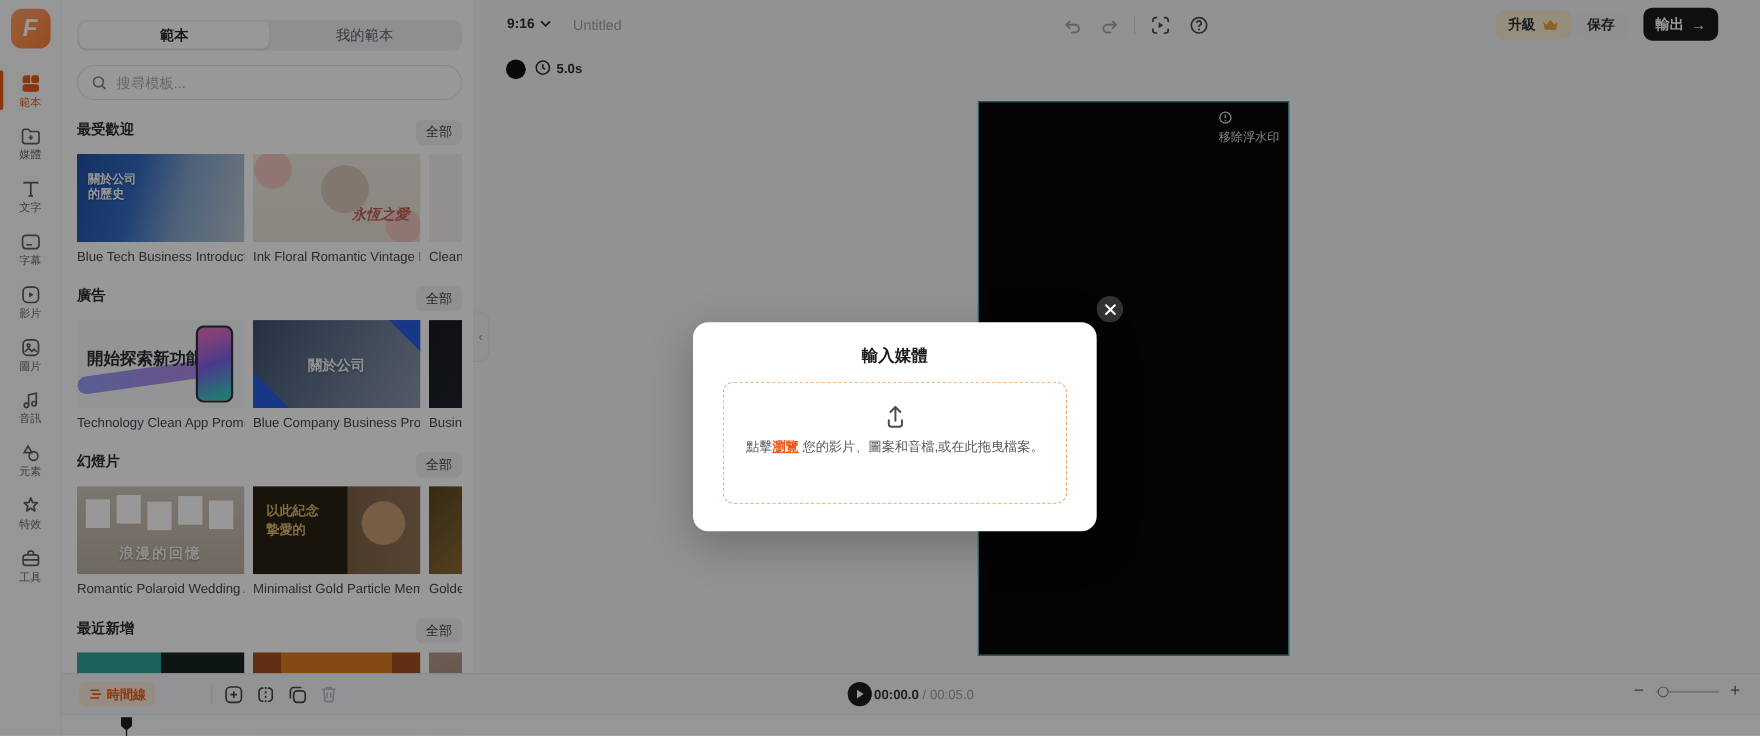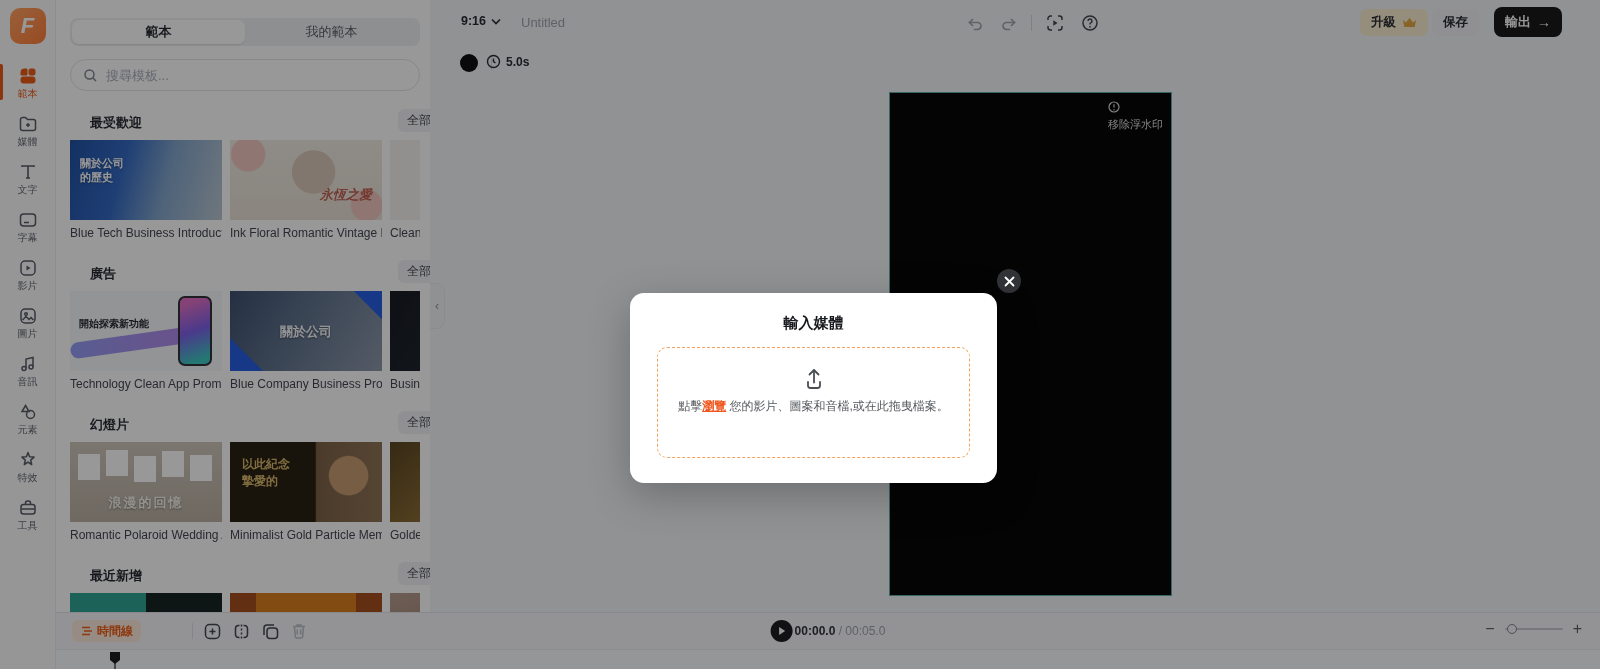--- a/index.html
+++ b/index.html
@@ -55,21 +55,21 @@
     margin-top:13px; width:350px; height:32px; border:1px solid #e2e4e8;
     border-radius:17px; background:#fff; display:flex; align-items:center;
     padding:0 12px; gap:8px;
   }
   .search input {
     border:none; outline:none; flex:1; font-size:13px; color:#4a4e55;
     font-family:inherit; background:transparent;
   }
   .search input::placeholder { color:#a6abb4; }
   .sec-head {
-    margin-top:18px; width:350px; display:flex; align-items:flex-end; justify-content:space-between;margin-left:20px;
+    margin-top:18px; width:350px; display:flex; align-items:flex-start; justify-content:space-between;
   }
   .sec-title { font-size:13px; font-weight:bold; color:#1f2328; }
   .all-pill {
     font-size:12px; color:#3a3f46; background:#f1f2f4; border-radius:6px;
     padding:3px 9px; cursor:pointer;
   }
   .thumb-row { margin-top:8px; width:350px; display:flex; gap:8px; overflow:hidden; }
   .thumb {
     flex:0 0 152px; height:80px; border-radius:0; overflow:hidden;
     position:relative; cursor:pointer; background:#ddd;
@@ -86,21 +86,21 @@
     background:
       radial-gradient(circle at 12% 18%, #f0c4bd 0 11%, transparent 12%),
       radial-gradient(circle at 90% 82%, #f0c4bd 0 10%, transparent 11%),
       radial-gradient(circle at 55% 40%, #d9c6b5 0 22%, transparent 23%),
       linear-gradient(#efe9e0,#e7dfd2);
     text-align: center;
   }
   .th-floral .ov { position:absolute; right:10px; bottom:16px; color:#bf5e4d; font-size:13px; font-weight:bold; font-style:italic; }
   .th-clean { background:#f4f2ee; }
   .th-app { background:#f7f8fa; }
-  .th-app .ov { position:absolute; left:9px; top:26px; color:#24262a; font-weight:bold; font-size:10px; }
+  .th-app .ov { position:absolute; left:9px; top:26px; color:#24262a; font-weight:bold; font-size:15px; }
   .th-app .phone {
     position:absolute; right:10px; top:5px; width:34px; height:70px;
     border:2px solid #2e2e33; border-radius:7px;
     background:linear-gradient(160deg,#e06cc3 10%,#7a5de8 50%,#39c6c0 90%);
   }
   .th-app .swoosh {
     position:absolute; left:0; top:44px; width:120px; height:16px;
     background:linear-gradient(90deg,#6f7bf0,#9b5fe0); border-radius:8px;
     transform:rotate(-8deg); opacity:.75;
   }

